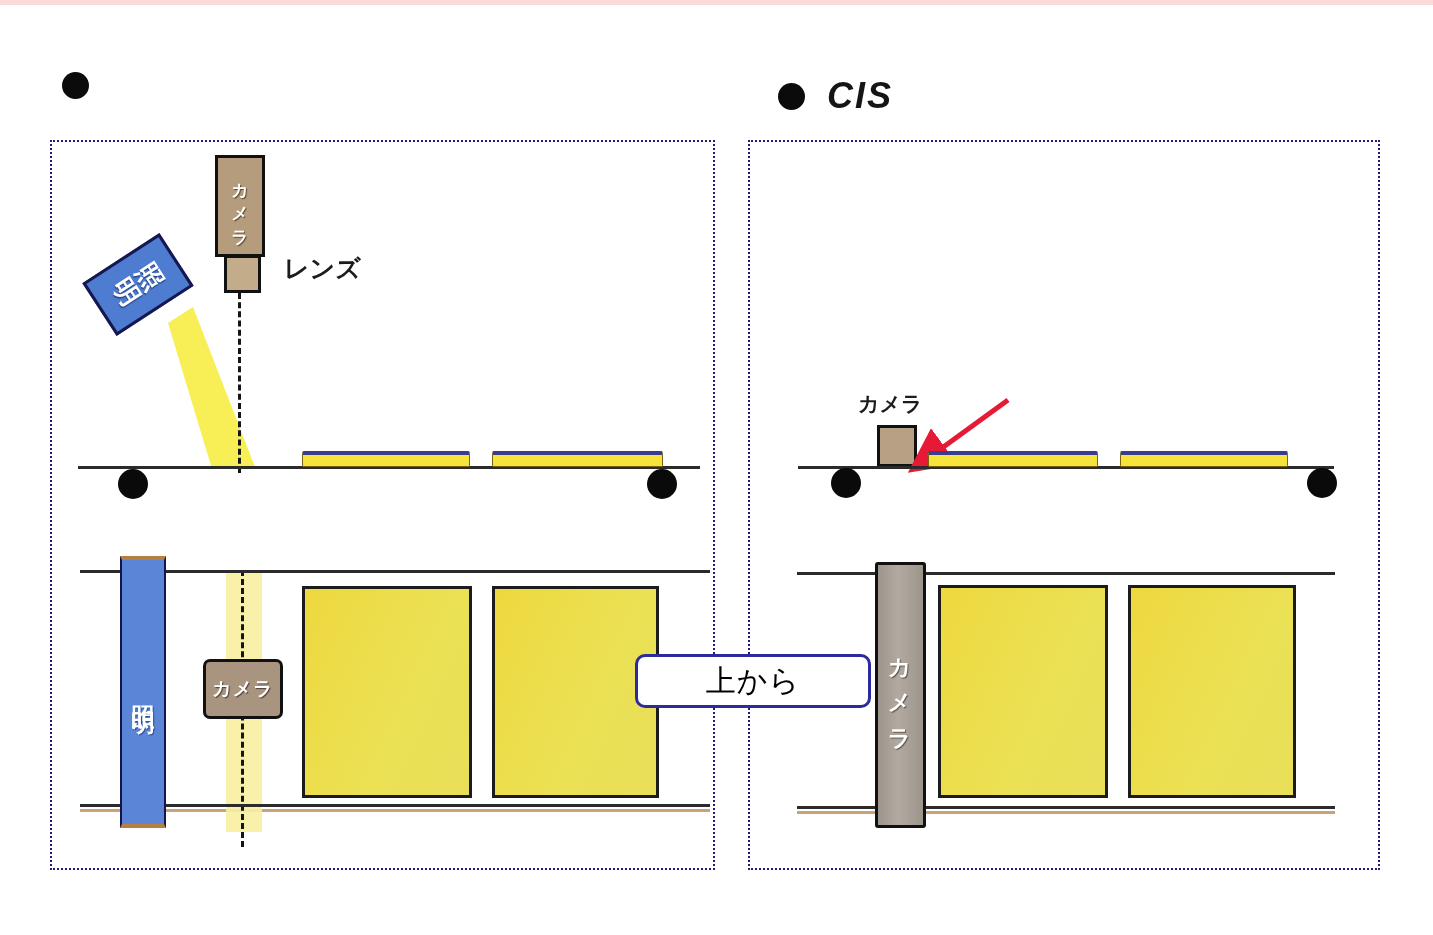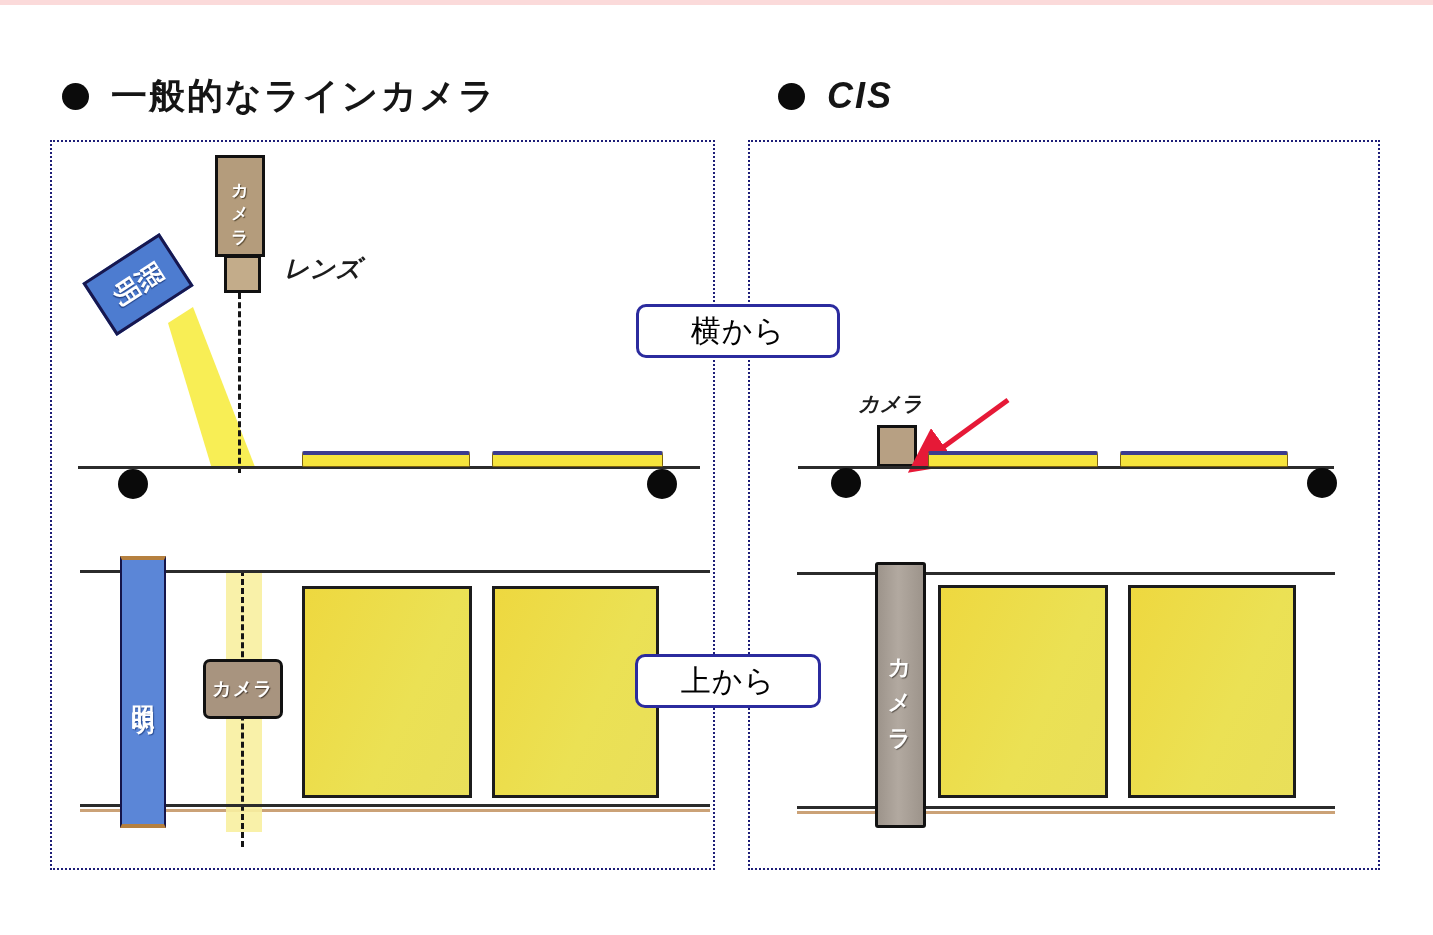--- a/index.html
+++ b/index.html
@@ -20,21 +20,21 @@
   .roller{position:absolute;width:30px;height:30px;border-radius:50%;background:#0a0a0a;}
   .slab{position:absolute;height:16px;background:#f6e43c;border:1px solid #7c6210;border-top:4px solid #3c3c8e;border-radius:2px;box-sizing:border-box;}
   .bigsq{position:absolute;background:linear-gradient(115deg,#eed83f 0%,#ebe154 60%,#e9df5a 100%);border:3px solid #1c1c1c;box-sizing:border-box;}
   .vdash{position:absolute;width:0;border-left:3px dashed #151515;}
   
   .cam-body{position:absolute;background:#b49c7c;border:3px solid #111;box-sizing:border-box;
     display:flex;align-items:center;justify-content:center;}
   .cam-body .vtext{writing-mode:vertical-rl;text-orientation:upright;color:#fff;font-weight:700;
     font-size:17px;letter-spacing:4px;text-shadow:1px 1px 1px #5a4a32;}
   .cam-lens{position:absolute;background:#c3ac8a;border:3px solid #111;box-sizing:border-box;}
-  .small-label{position:absolute;color:#1c1c1c;font-size:25px;font-weight:600;white-space:nowrap;font-style:italic;}
+  .small-label{position:absolute;color:#1c1c1c;font-size:25px;font-weight:600;white-space:nowrap;}
   
   .light-box{position:absolute;background:#4d7cd0;border:3px solid #17174f;box-sizing:border-box;
     transform:rotate(-33deg);display:flex;align-items:center;justify-content:center;gap:2px;}
   .light-box .ch{color:#fff;font-weight:700;font-size:26px;transform:rotate(90deg);
     text-shadow:1px 1px 1px #24448a;}
   
   .viewlabel{position:absolute;background:#fff;border:3px solid #2b2b9e;border-radius:10px;
     display:flex;align-items:center;justify-content:center;font-size:30px;font-weight:500;
     color:#000;z-index:30;box-sizing:border-box;letter-spacing:1px;}
   
@@ -60,21 +60,20 @@
   svg{position:absolute;overflow:visible;}
 </style>
 </head>
 <body>
 
 <div id="stage">
   <div class="top-strip"></div>
 
   <div class="hdr" style="left:62px;top:72px;">
     <span class="bullet"></span>
-    <span class="txt">一般的なラインカメラ</span>
   </div>
   <div class="hdr" style="left:778px;top:75px;font-style:italic;">
     <span class="bullet"></span>
     <span class="txt">CIS</span>
   </div>
 
   <div class="panel" style="left:50px;top:140px;width:665px;height:730px;"></div>
   <div class="panel" style="left:748px;top:140px;width:632px;height:730px;"></div>
 
   <div class="cam-body" style="left:215px;top:155px;width:50px;height:102px;">
@@ -93,24 +92,21 @@
   </svg>
 
   <div class="vdash" style="left:238px;top:293px;height:180px;"></div>
 
   <div class="hline" style="left:78px;top:466px;width:622px;"></div>
   <div class="roller" style="left:118px;top:469px;"></div>
   <div class="roller" style="left:647px;top:469px;"></div>
   <div class="slab" style="left:302px;top:451px;width:168px;"></div>
   <div class="slab" style="left:492px;top:451px;width:171px;"></div>
 
-  <div class="viewlabel" style="left:636px;top:304px;width:204px;height:54px;">
-    <span>横から</span>
-  </div>
-  <div class="viewlabel" style="left:635px;top:654px;width:186px;height:54px;">
+  <div class="viewlabel" style="left:635px;top:654px;width:236px;height:54px;">
     <span>上から</span>
   </div>
 
   <div class="stripe" style="left:226px;top:570px;width:36px;height:262px;"></div>
   <div class="vdash" style="left:241px;top:570px;height:277px;z-index:3;"></div>
   <div class="hline" style="left:80px;top:570px;width:630px;z-index:4;"></div>
   <div class="hline" style="left:80px;top:804px;width:630px;z-index:4;"></div>
   <div class="tanline" style="left:80px;top:809px;width:630px;"></div>
   <div class="blue-bar" style="left:120px;top:556px;width:46px;height:272px;">
     <span class="vtext">照明</span>

